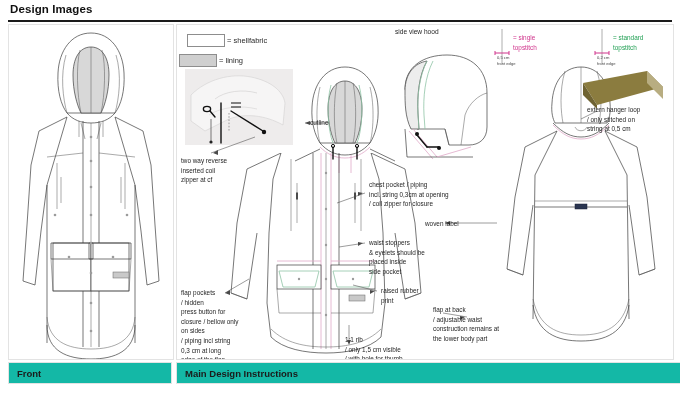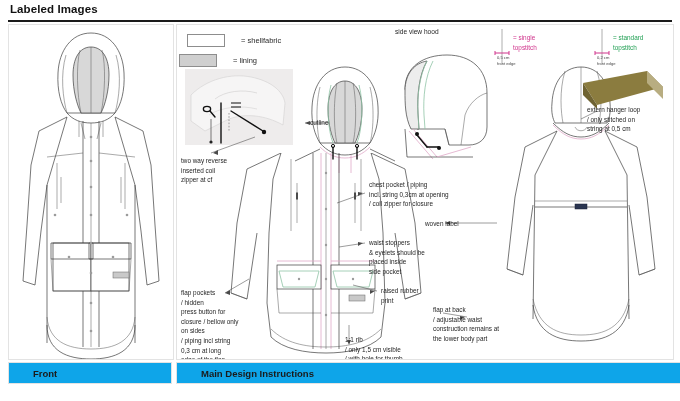--- a/index.html
+++ b/index.html
@@ -14,29 +14,29 @@
   #title-rule{
     position:absolute;left:8px;top:20px;width:664px;height:2px;background:#1b1b1b;
   }
 
   
   .panel{position:absolute;background:#fff;border:1px solid #e3e3e3;overflow:hidden;}
   #panel-front{left:8px;top:24px;width:164px;height:334px;}
   #panel-main{left:176px;top:24px;width:496px;height:334px;}
 
   .caption-box{
-    position:absolute;height:22px;border:1px solid #e3e3e3;background:#0ea5e9;
-    display:flex;align-items:center;padding-left:24px;box-sizing:border-box;
+    position:absolute;height:22px;border:1px solid #e3e3e3;background:#14b8a6;
+    display:flex;align-items:center;padding-left:8px;box-sizing:border-box;
     font-size:9.5px;font-weight:bold;color:#1b1b1b;
   }
   #caption-front{left:8px;top:362px;width:164px;}
   #caption-main{left:176px;top:362px;width:576px;}
 
   
-  .legend-row{position:absolute;display:flex;align-items:center;gap:16px;}
+  .legend-row{position:absolute;display:flex;align-items:center;gap:2px;}
   .legend-swatch{width:38px;height:13px;border:1px solid #8d8d8d;box-sizing:border-box;}
   .sw-shell{background:#ffffff;}
   .sw-lining{background:#cfcfcf;}
   .legend-label{font-size:7.5px;color:#2a2a2a;white-space:nowrap;}
 
   
   .ann{position:absolute;font-size:6.4px;line-height:1.5;color:#1f1f1f;white-space:pre-line;}
   .ann.pink{color:#d0348c;}
   .ann.green{color:#23a055;}
   .ann.tiny{font-size:4.1px;line-height:1.35;color:#444;}
@@ -52,21 +52,21 @@
   .greenline{fill:none;stroke:#8fc4a6;stroke-width:.8;}
   .blackln{fill:none;stroke:#111;stroke-width:1.4;stroke-linecap:round;}
   .dot{fill:#9b9b9b;}
   .arrow{fill:#4a4a4a;}
 
   .photo{position:absolute;background:#eceaea;overflow:hidden;}
 </style>
 </head>
 <body>
 
-<div id="page-title">Labeled Images</div>
+<div id="page-title">Design Images</div>
 <div id="title-rule"></div>
 
 <div class="panel" id="panel-front">
   <svg width="164" height="334" viewBox="0 0 164 334">
 
     <path class="fill-white" d="M82 8 C62 8 50 26 49 48 C48 66 52 80 58 88 L106 88 C112 80 116 66 115 48 C114 26 102 8 82 8 Z"></path>
 
     <path class="fill-lining" d="M82 22 C70 22 64 34 64 50 C64 66 68 80 72 88 L92 88 C96 80 100 66 100 50 C100 34 94 22 82 22 Z"></path>
     <path class="ln-thin" d="M82 22 L82 88"></path>
     <path class="ln-thin" d="M71 25 C67 40 68 70 72 88"></path>

